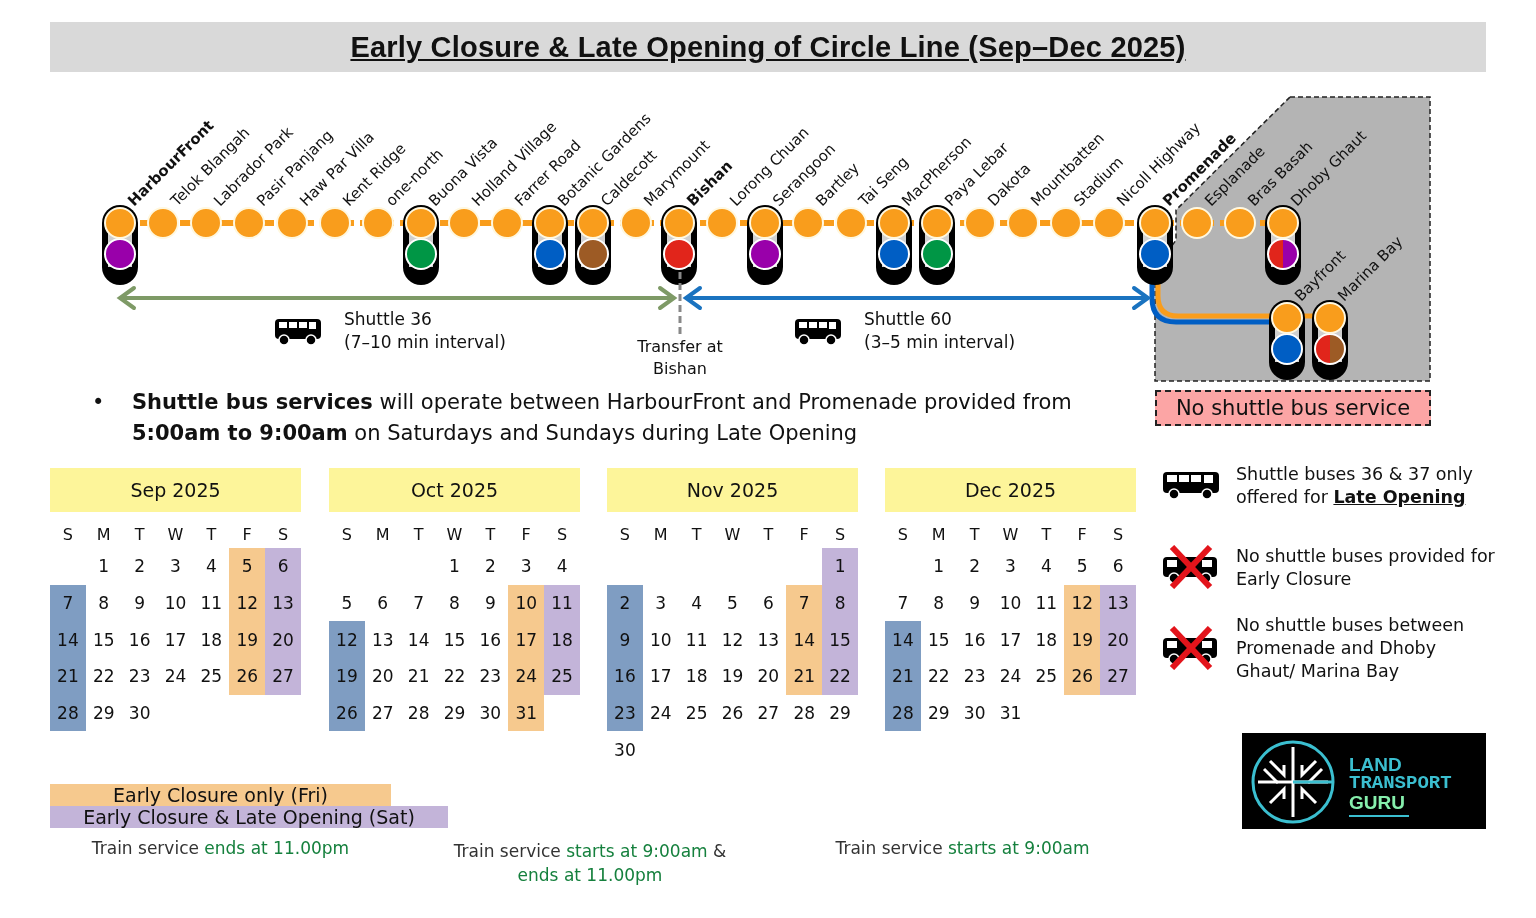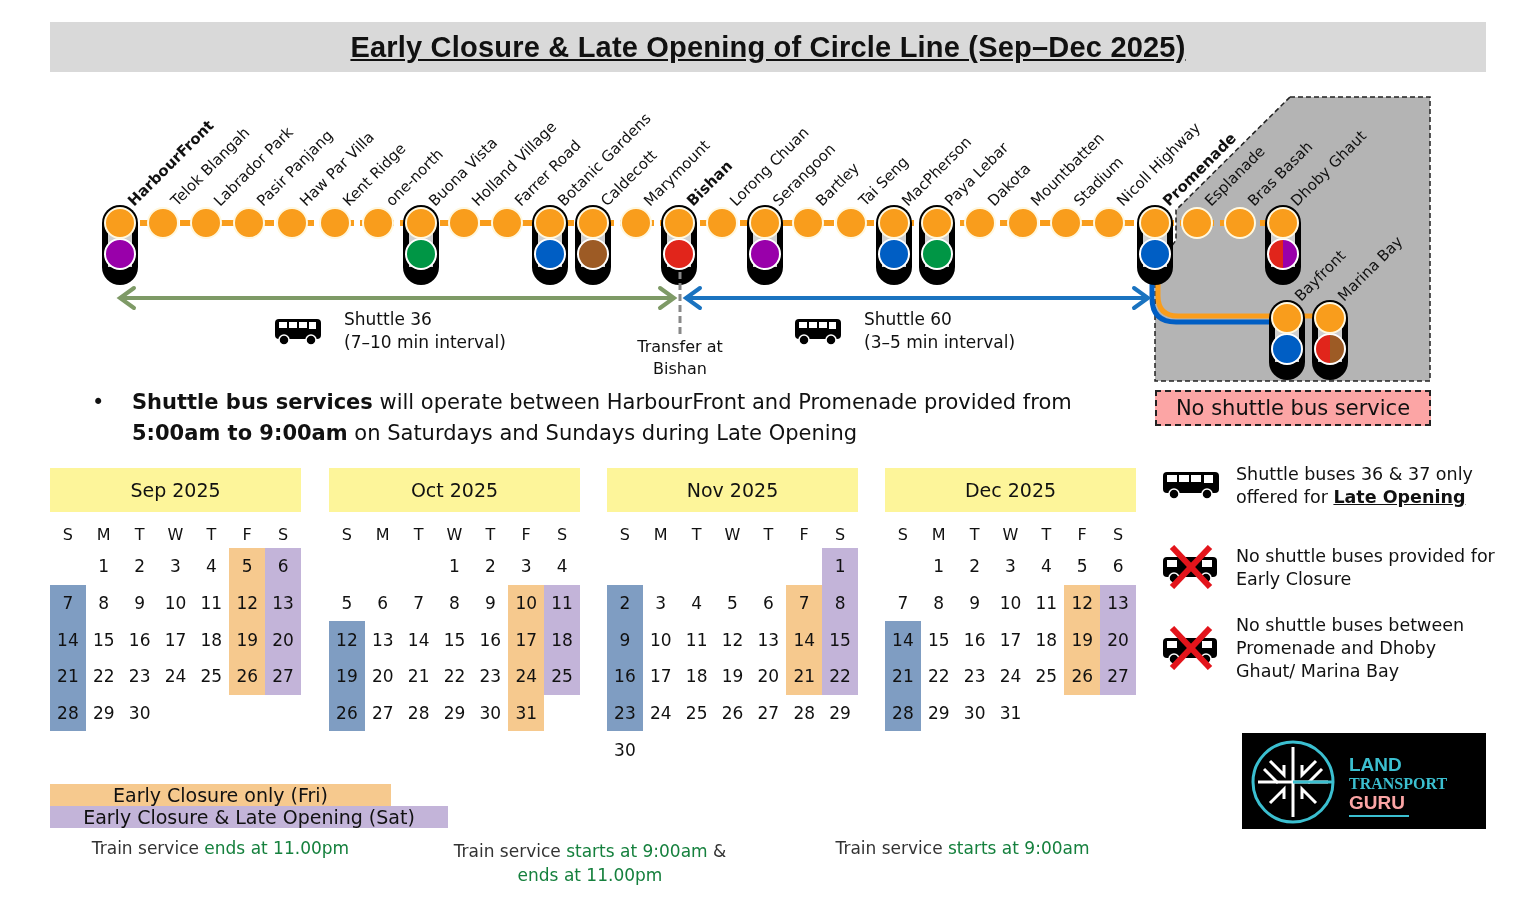--- a/index.html
+++ b/index.html
@@ -37,22 +37,22 @@
   .svc { position: absolute; text-align: center; font-size: 17px; line-height: 24px; color: #333; }
   .svc .red { color: #15803d; }
 
   .side-legend { position: absolute; left: 1160px; font-size: 17.5px; line-height: 23px; }
   .side-legend .icon { position: absolute; left: 2px; }
   .side-legend .txt { position: absolute; left: 76px; width: 260px; }
   .side-legend .txt u { font-weight: bold; }
 
   .logo { position: absolute; left: 1242px; top: 733px; width: 244px; height: 96px; background: #000; }
   .logo .l1 { position: absolute; left: 107px; top: 22px; font-family: "Liberation Sans", sans-serif; font-weight: bold; font-size: 19px; line-height: 19px; color: #3bbfd0; }
-  .logo .l2 { position: absolute; left: 107px; top: 41px; font-family: Liberation Serif, serif; font-weight: bold; font-size: 16px; line-height: 19px; color: #3bbfd0; }
-  .logo .l3 { position: absolute; left: 107px; top: 60px; font-family: "Liberation Sans", sans-serif; font-weight: bold; font-size: 19px; line-height: 19px; color: #fca5a5; }
+  .logo .l2 { position: absolute; left: 107px; top: 41px; font-family: Liberation Mono, monospace; font-weight: bold; font-size: 19px; line-height: 19px; color: #3bbfd0; }
+  .logo .l3 { position: absolute; left: 107px; top: 60px; font-family: "Liberation Sans", sans-serif; font-weight: bold; font-size: 19px; line-height: 19px; color: #86efac; }
   .logo .uline { position: absolute; left: 107px; top: 82px; width: 60px; height: 2px; background: #3bbfd0; }
 </style>
 </head>
 <body>
 
 <div class="title-bar">
   <h1>Early Closure &amp; Late Opening of Circle Line (Sep–Dec 2025)</h1>
 </div>
 
 <svg id="map" viewBox="0 0 1536 460" xmlns="http://www.w3.org/2000/svg">

